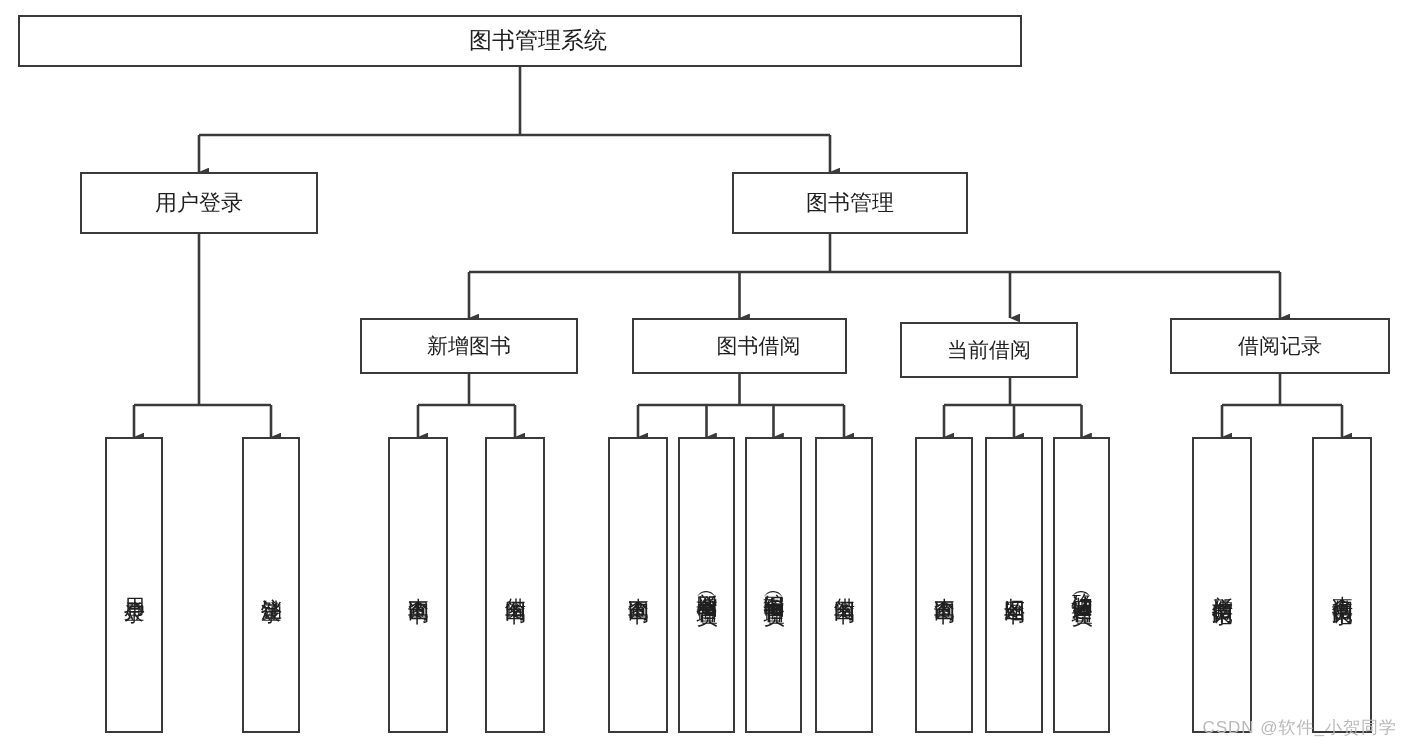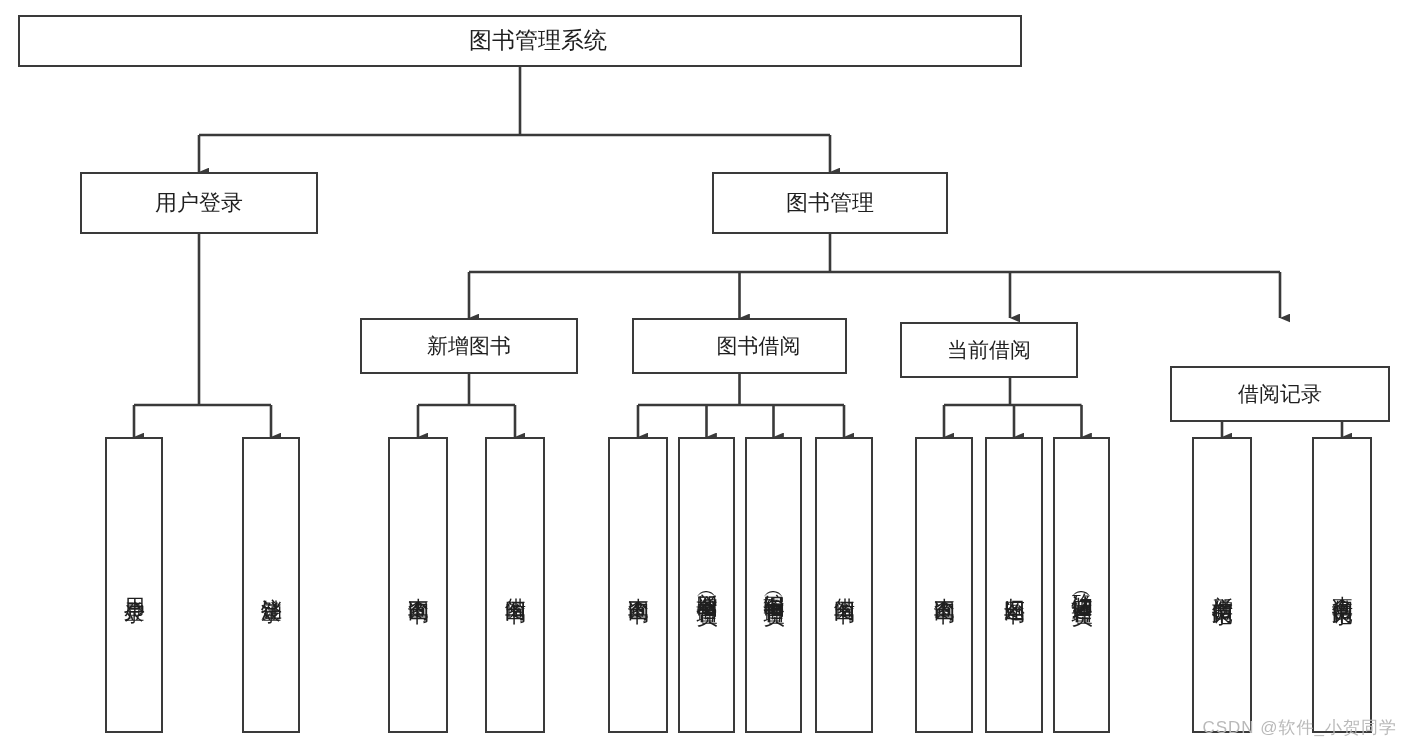--- a/index.html
+++ b/index.html
@@ -122,34 +122,34 @@
       </g>
   </svg>
 
   <div class="node root" style="left: 18px; top: 15px; width: 1004px; height: 52px;">
     <span>图书管理系统</span>
   </div>
 
   <div class="node lvl1" style="left: 80px; top: 172px; width: 238px; height: 62px;">
     <span>用户登录</span>
   </div>
-  <div class="node lvl1" style="left: 712px; top: 172px; width: 236px; height: 62px;">
+  <div class="node lvl1" style="left: 732px; top: 172px; width: 236px; height: 62px;">
     <span>图书管理</span>
   </div>
 
   <div class="node lvl2" style="left: 360px; top: 318px; width: 218px; height: 56px;">
     <span>新增图书</span>
   </div>
   <div class="node lvl2" style="left: 632px; top: 318px; width: 215px; height: 56px; padding-left: 38px;">
     <span>图书借阅</span>
   </div>
   <div class="node lvl2" style="left: 900px; top: 322px; width: 178px; height: 56px;">
     <span>当前借阅</span>
   </div>
-  <div class="node lvl2" style="left: 1170px; top: 318px; width: 220px; height: 56px; margin-top: 48px;">
+  <div class="node lvl2" style="left: 1170px; top: 318px; width: 220px; height: 56px;">
     <span>借阅记录</span>
   </div>
 
   <div class="node leaf" style="left: 105px; top: 437px; width: 58px; height: 296px;">
     <span class="vtext">用户登录</span>
   </div>
   <div class="node leaf" style="left: 242px; top: 437px; width: 58px; height: 296px;">
     <span class="vtext">注销登录</span>
   </div>
   <div class="node leaf" style="left: 388px; top: 437px; width: 60px; height: 296px;">

